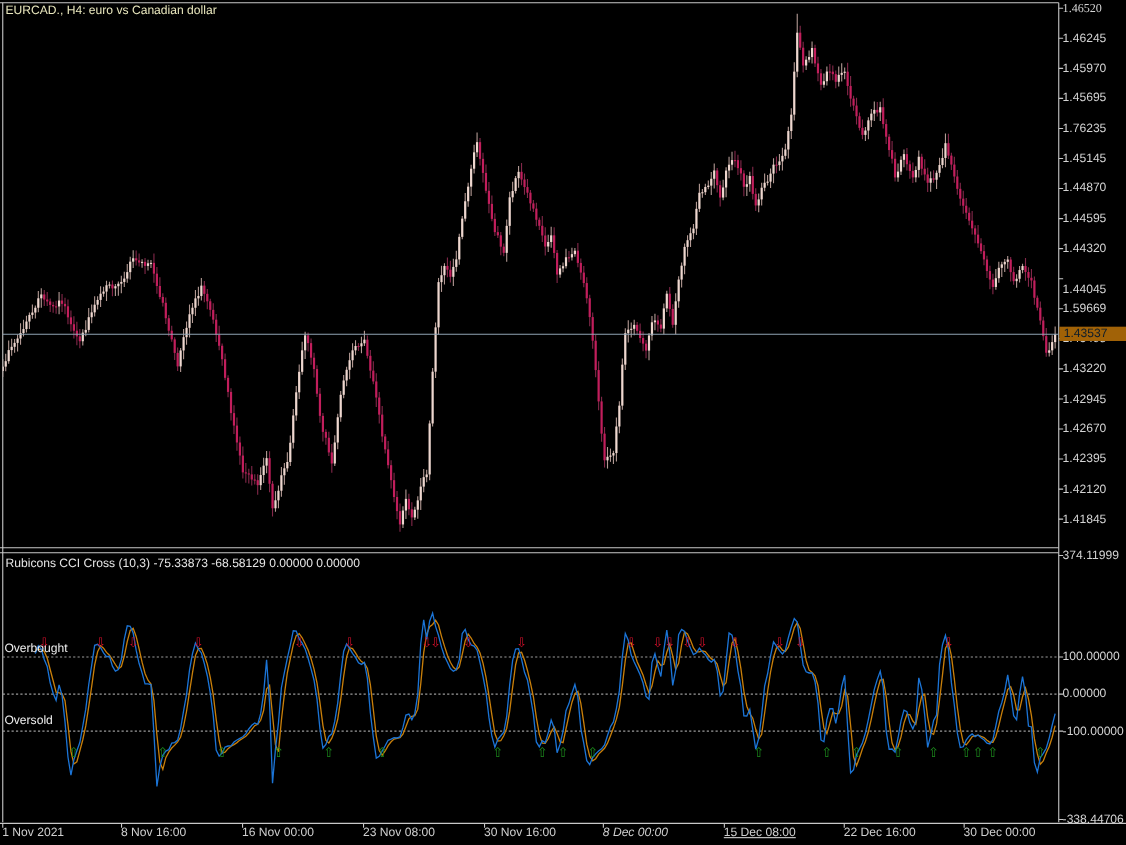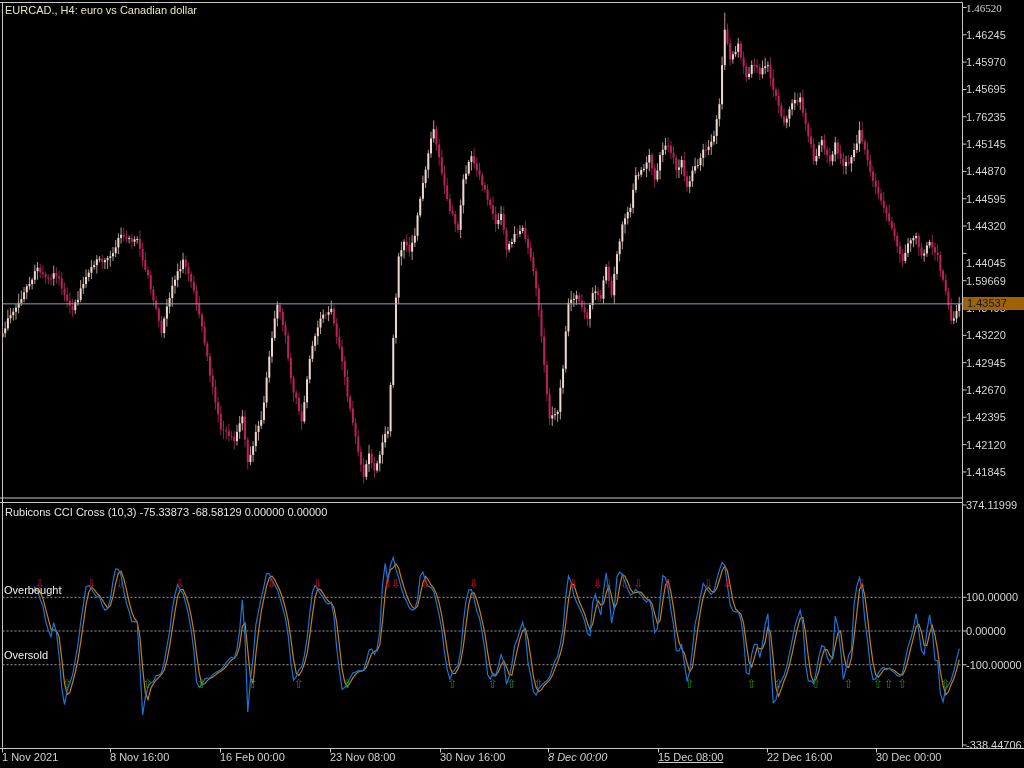--- a/index.html
+++ b/index.html
@@ -861,21 +861,21 @@
 <div id="ind-axis">
       <div class="pr-lbl" style="left: 966px; top: 500px;">374.11999</div>
       <div class="pr-lbl" style="left: 966px; top: 592.326px;">100.00000</div>
       <div class="pr-lbl" style="left: 966px; top: 626.008px;">0.00000</div>
       <div class="pr-lbl" style="left: 966px; top: 659.689px;">-100.00000</div>
       <div class="pr-lbl" style="left: 966px; top: 740px;">-338.44706</div>
     </div>
 <div id="time-axis">
       <div class="tm-lbl" style="left: 2px;">1 Nov 2021</div>
       <div class="tm-lbl" style="left: 110px;">8 Nov 16:00</div>
-      <div class="tm-lbl" style="left: 220px;">16 Feb 00:00</div>
+      <div class="tm-lbl" style="left: 220px;">16 Nov 00:00</div>
       <div class="tm-lbl" style="left: 330px;">23 Nov 08:00</div>
       <div class="tm-lbl" style="left: 440px;">30 Nov 16:00</div>
       <div class="tm-lbl" style="left: 548px; font-style: italic;">8 Dec 00:00</div>
       <div class="tm-lbl" style="left: 658px; text-decoration: underline;">15 Dec 08:00</div>
       <div class="tm-lbl" style="left: 767px;">22 Dec 16:00</div>
       <div class="tm-lbl" style="left: 876px;">30 Dec 00:00</div>
     </div>
 
 </div>
 

